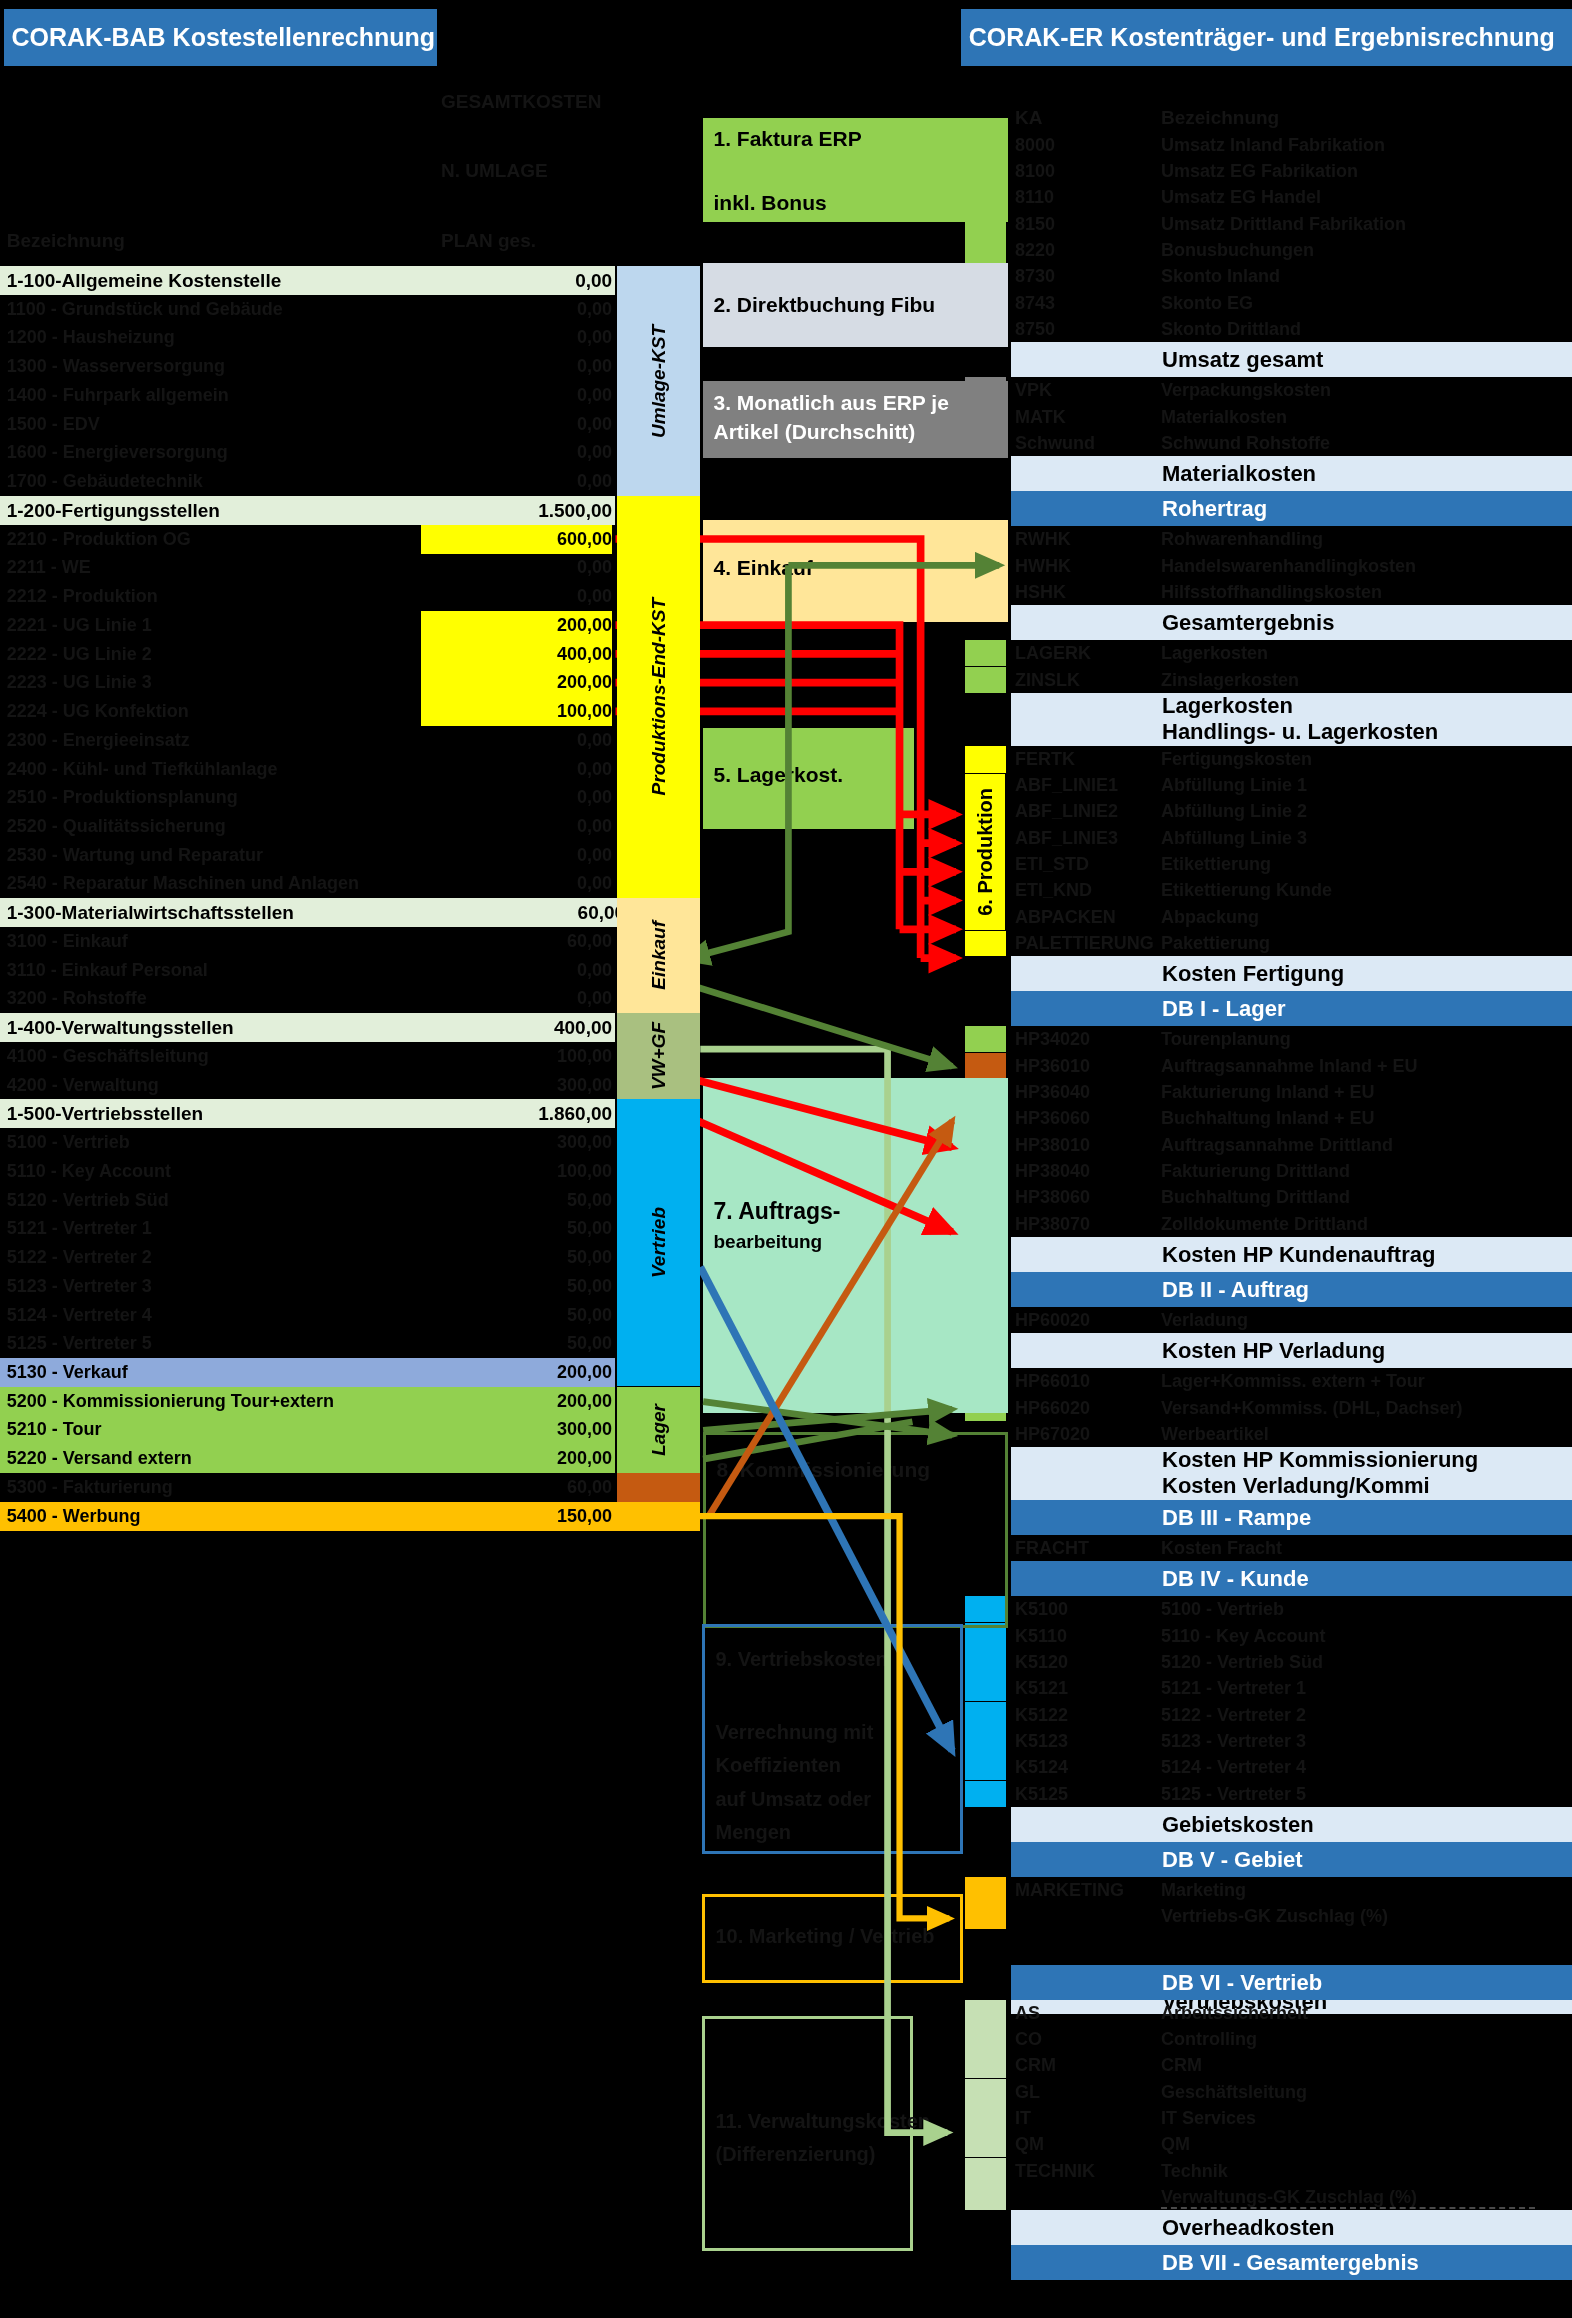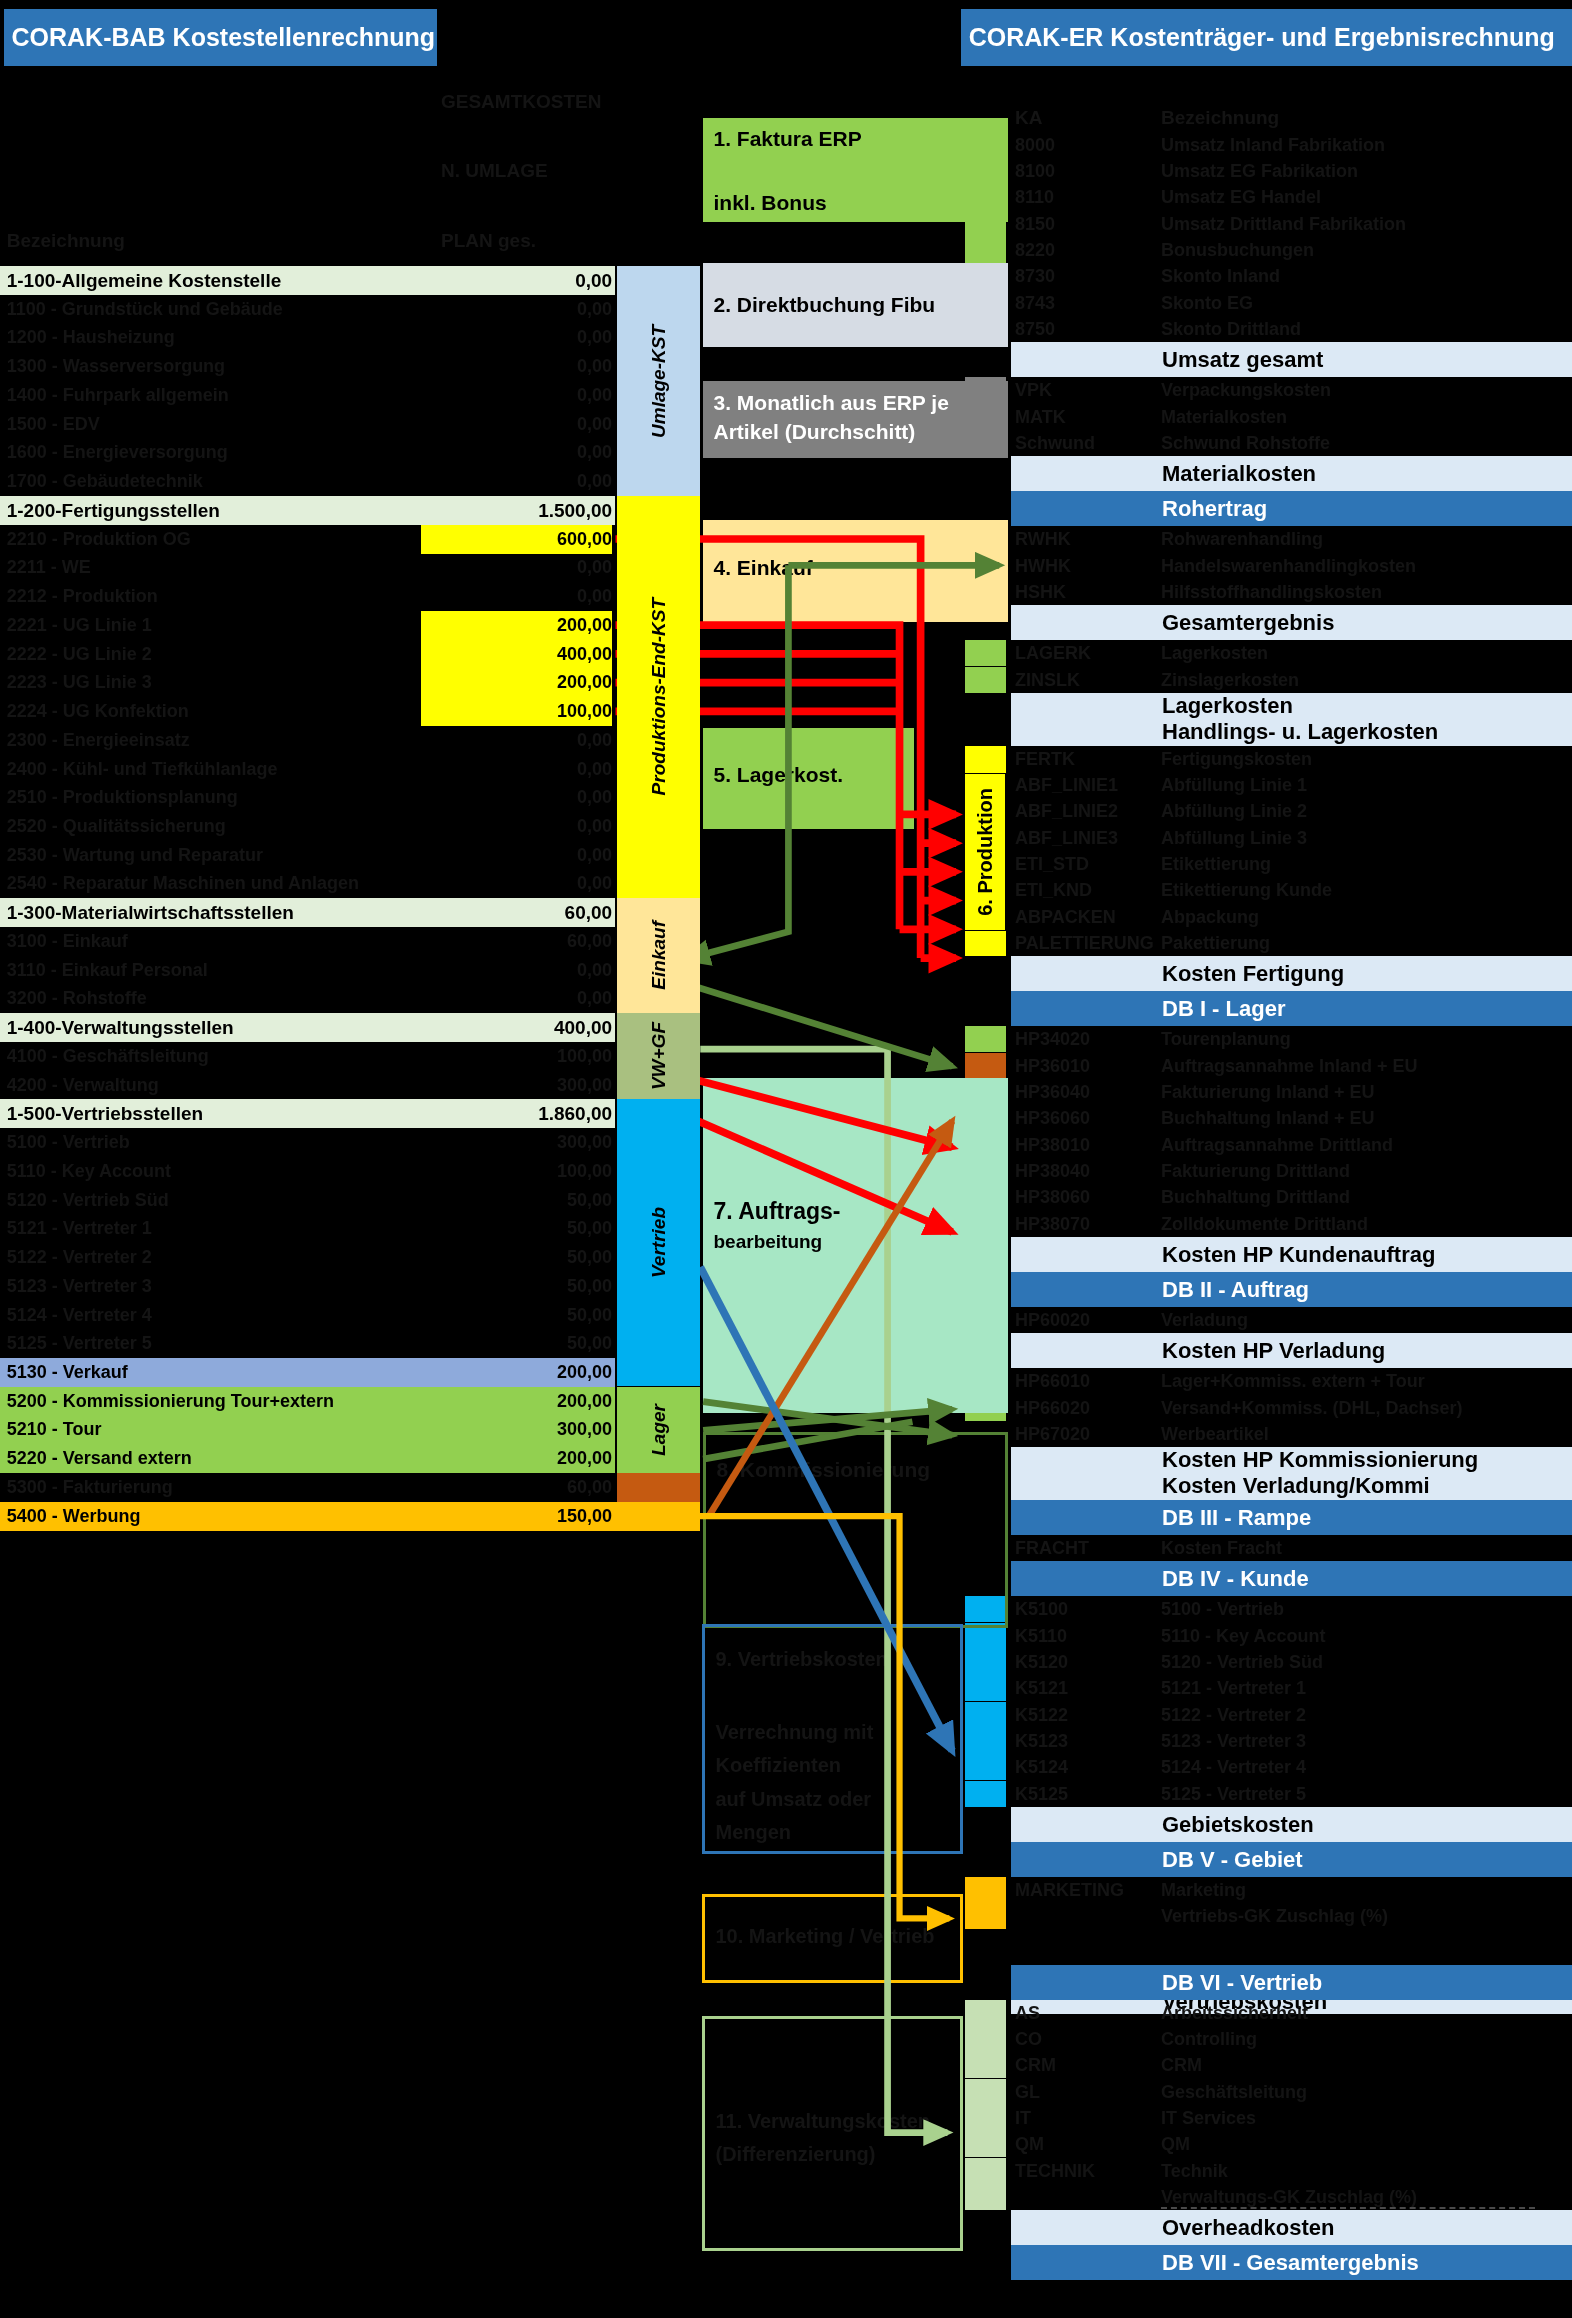--- a/index.html
+++ b/index.html
@@ -48,21 +48,21 @@
   #box7{left:703px;top:1078px;width:305px;height:335px;background:#A7E7C5;}
   #box7 .t1{top:120px;font-size:23px;} #box7 .t2{top:153px;font-size:19px;}
   #box8{left:703px;top:1432px;width:305px;height:196px;border:3.4px solid #548235;}
   #box8 .t1{top:23px;color:#141414;}
   #box9{left:702px;top:1624px;width:261px;height:230px;border:3.8px solid #2E75B6;}
   #box9 .bt{color:#141414;font-size:20px;}
   #box9 .t1{top:21px;}
   #box9 .ln0{top:94px;} #box9 .ln1{top:127px;} #box9 .ln2{top:161px;} #box9 .ln3{top:194px;}
   #box10{left:702px;top:1894px;width:261px;height:89px;border:3.8px solid #FFC000;}
   #box10 .t1{top:28px;color:#141414;font-size:20px;}
-  #box11{left:702px;top:2016px;width:261px;height:235px;border:3.4px solid #A9D18E;}
+  #box11{left:702px;top:2016px;width:211px;height:235px;border:3.4px solid #A9D18E;}
   #box11 .bt{color:#141414;font-size:20px;}
   #box11 .t1{top:91px;} #box11 .t2{top:124px;}
   
   #right-rows{position:absolute;left:965px;top:103px;width:608px;}
   .rrow{position:absolute;left:0;width:100%;}
   .rrow .side{position:absolute;left:0;top:0;width:41px;height:100%;}
   .rrow .rcode{position:absolute;left:50px;color:#141414;font-size:18px;line-height:26px;white-space:nowrap;}
   .rrow .rlabel{position:absolute;left:196px;color:#141414;font-size:18px;line-height:26px;white-space:nowrap;}
   .rrow.h .rcode,.rrow.h .rlabel{font-size:19px;line-height:29px;}
   .rrow.b,.rrow.B,.rrow.d{left:46px;width:calc(100% - 46px);}
@@ -171,21 +171,21 @@
         <span class="lval">0,00</span>
       </div>
       <div class="lrow row" style="top: 575px;">
         <span class="lname">2530 - Wartung und Reparatur</span>
         <span class="lval">0,00</span>
       </div>
       <div class="lrow row" style="top: 603px;">
         <span class="lname">2540 - Reparatur Maschinen und Anlagen</span>
         <span class="lval">0,00</span>
       </div>
-      <div class="lrow sec" style="top: 632px;">
+      <div class="lrow sec" style="top: 632px; padding-left: 13px;">
         <span class="lname">1-300-Materialwirtschaftsstellen</span>
         <span class="lval">60,00</span>
       </div>
       <div class="lrow row" style="top: 661px;">
         <span class="lname">3100 - Einkauf</span>
         <span class="lval">60,00</span>
       </div>
       <div class="lrow row" style="top: 690px;">
         <span class="lname">3110 - Einkauf Personal</span>
         <span class="lval">0,00</span>

